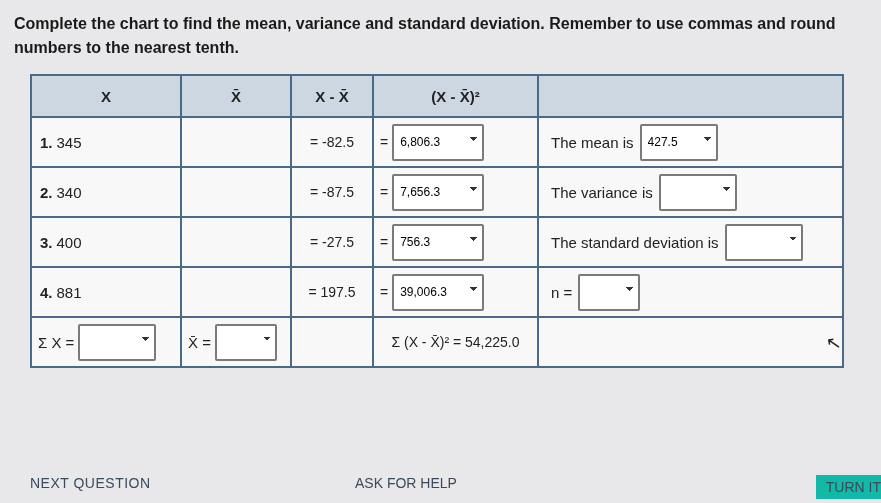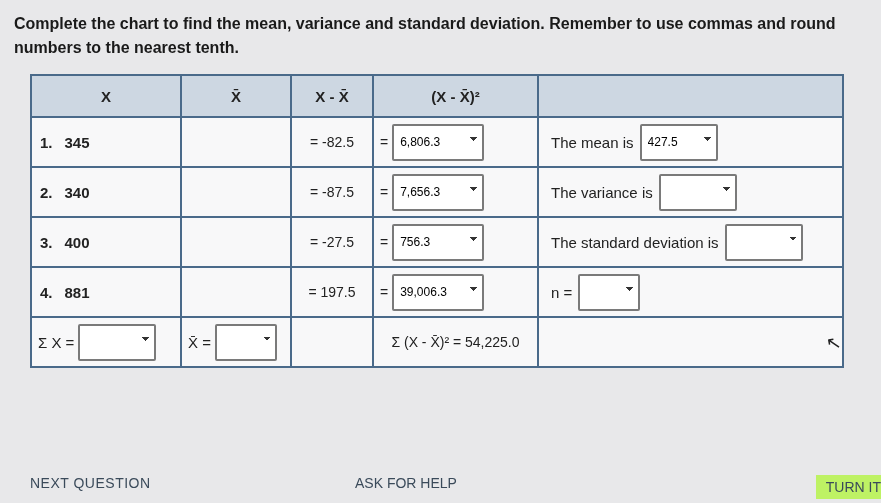--- a/index.html
+++ b/index.html
@@ -42,21 +42,21 @@
     height: 50px;
     font-size: 15px;
     background: #f8f8f9;
   }
   .col-x   { width: 150px; }
   .col-xb  { width: 110px; }
   .col-d   { width: 82px;  }
   .col-sq  { width: 165px; }
   .col-ans { width: 305px; border-right: 2px solid #4a6a8a; }
   .cell-pad { padding: 0 8px; display:flex; align-items:center; height:100%; }
-  .num { font-weight:700;margin-left:8px; }
+  .num { font-weight:400; }
   .idx { font-weight:700; margin-right:4px; }
   .diff { text-align:center; justify-content:center; font-size:14px; }
   .sq-wrap { display:flex; align-items:center; gap:4px; padding-left:6px; }
   .eq { font-size:14px; }
   select.box {
     border: 2px solid #7a7a7a;
     background: #fff;
     font-size: 12px;
     padding: 3px 18px 3px 6px;
     height: 37px;
@@ -77,21 +77,21 @@
     position:absolute;
     left:0; right:0; bottom:12px;
     display:flex;
     align-items:flex-start;
     font-size:14px;
     color:#3a4a5a;
     font-weight:500;
   }
   .footer .nq { margin-left:30px; letter-spacing:0.5px; }
   .footer .afh { position:absolute; left:355px; }
-  .footer .ti { position:absolute; right:0; background:#bef264; padding:4px 0 4px 10px; }
+  .footer .ti { position:absolute; right:0; background:#14b8a6; padding:4px 0 4px 10px; }
   .cursor {
     position:absolute;
     right:40px;
     top:332px;
     font-size:18px;
     color:#222;
     transform: rotate(-10deg);
   }
 </style>
 </head>

